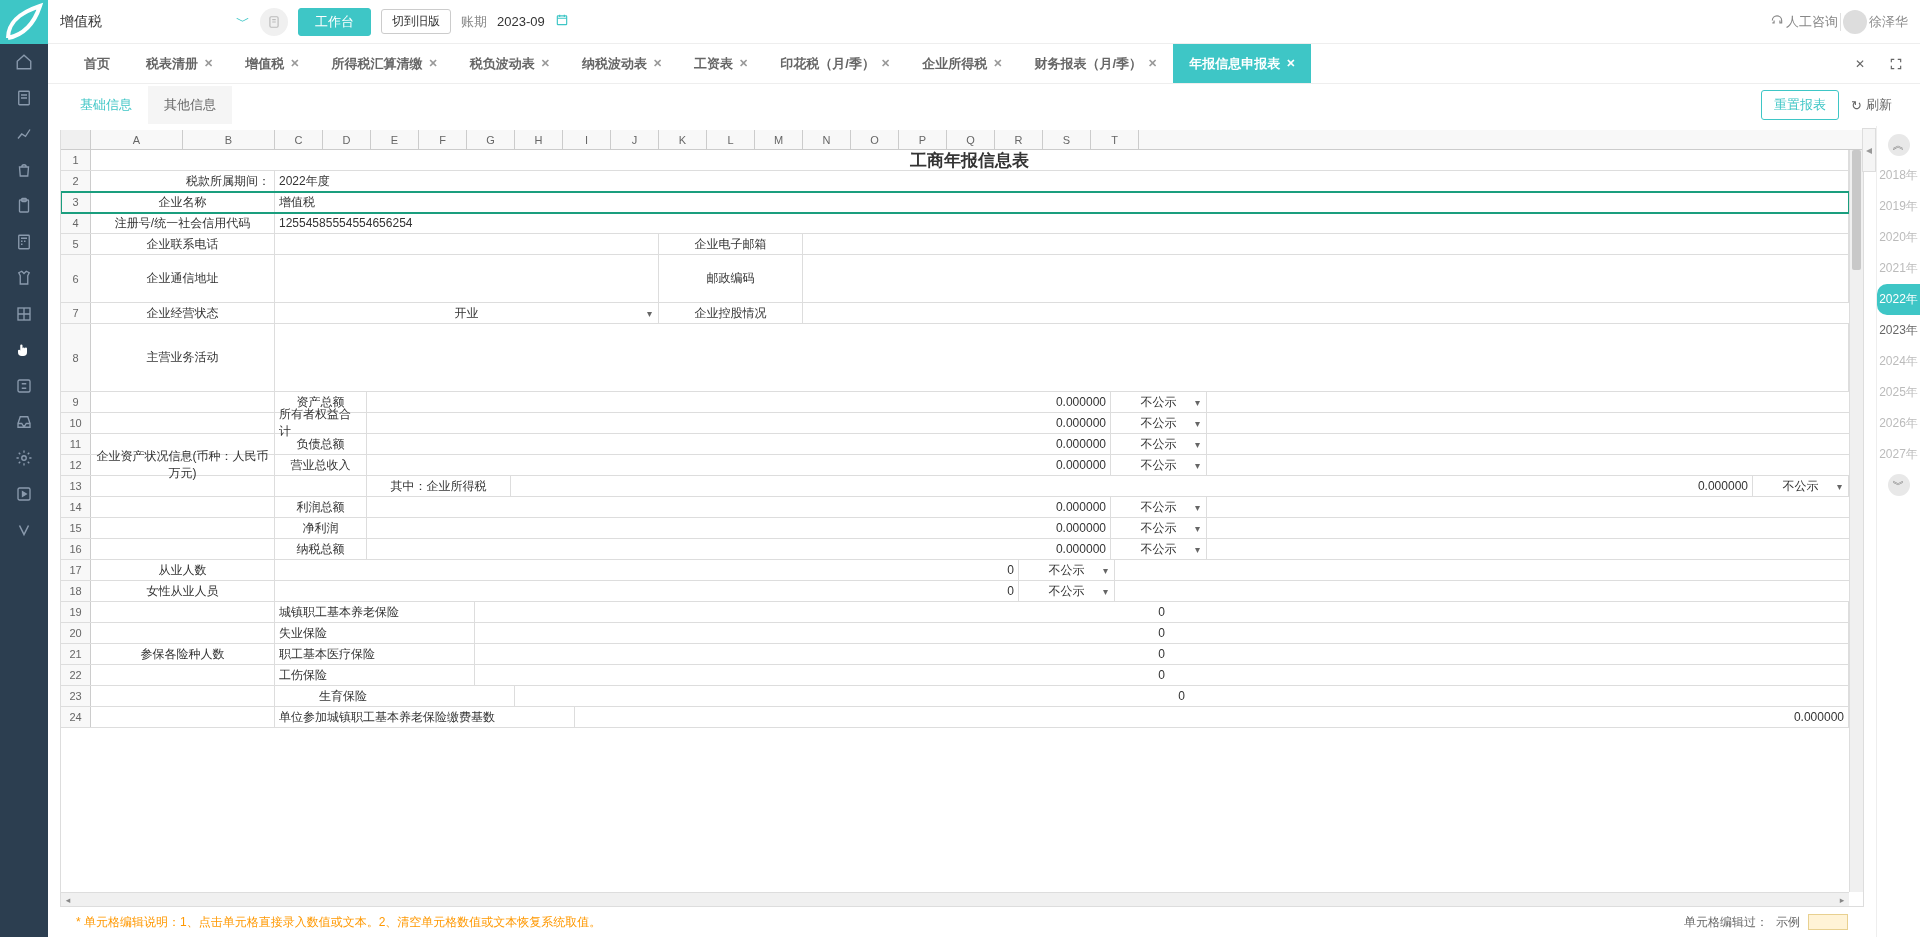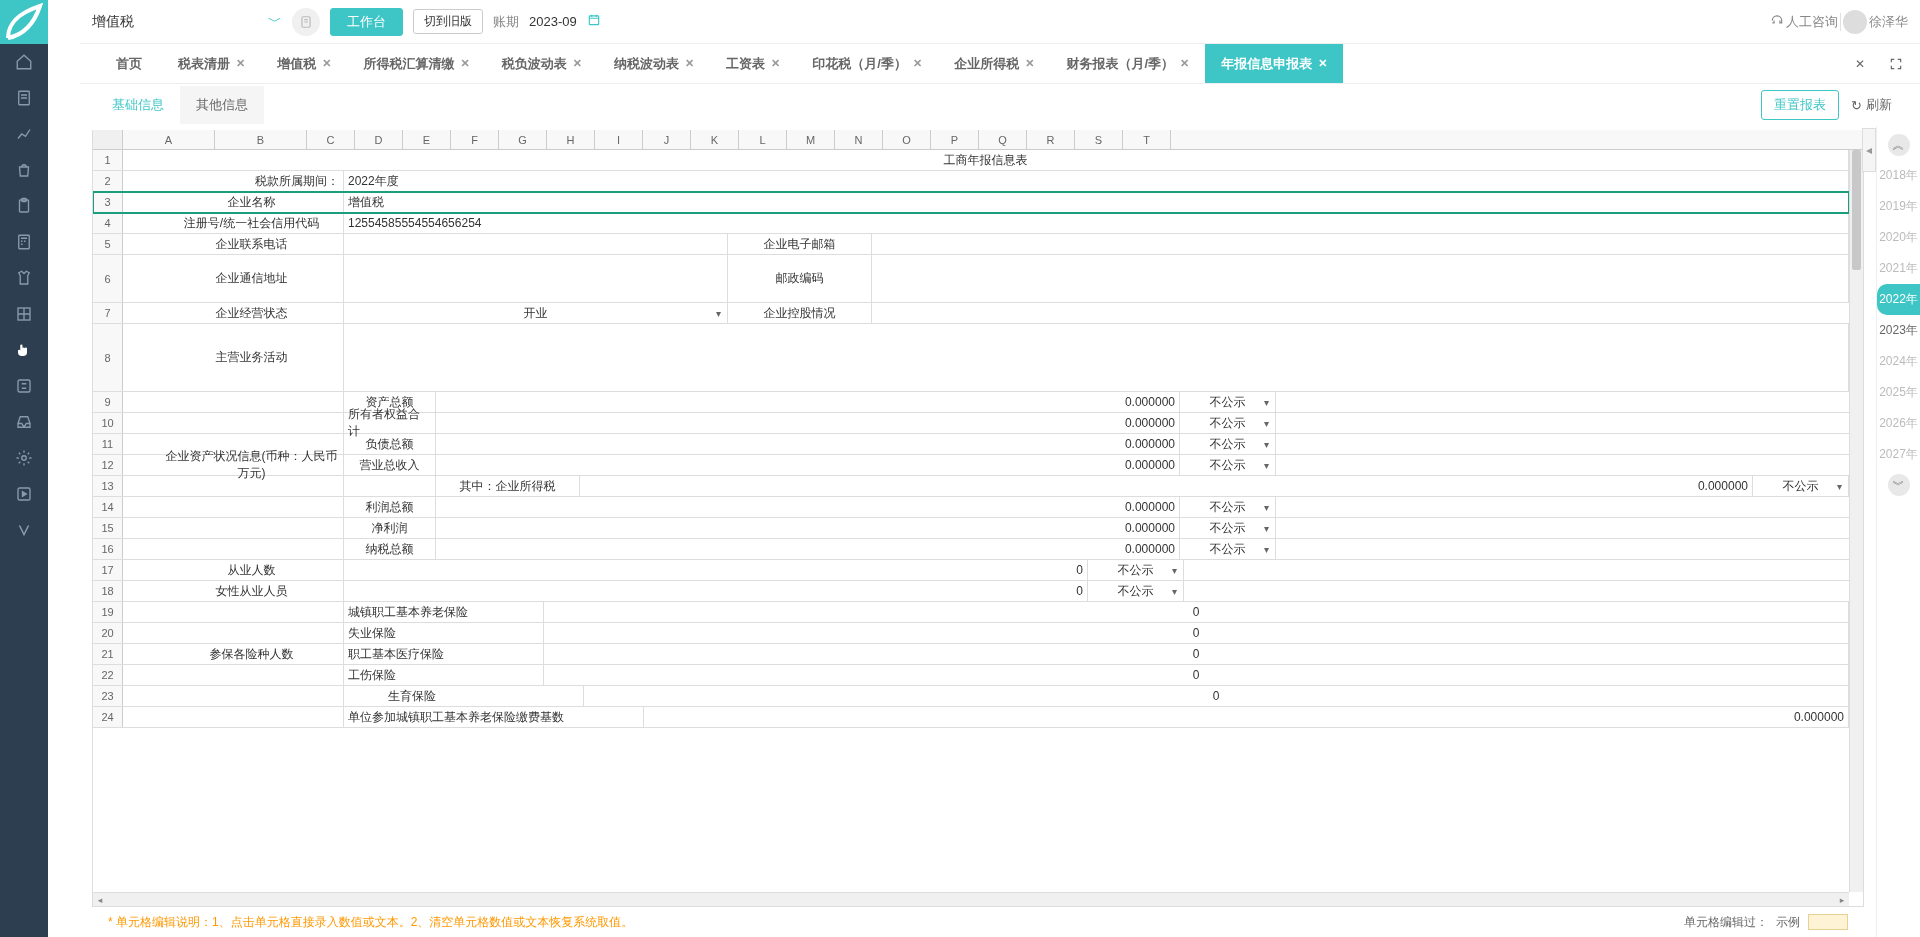--- a/index.html
+++ b/index.html
@@ -3,21 +3,21 @@
 <meta charset="utf-8">
 <style>
 * { margin: 0; padding: 0; box-sizing: border-box; }
 body { font-family: "Microsoft YaHei", sans-serif; font-size: 12px; color: #333; background: #fff; overflow: hidden; }
 .app { display: flex; height: 100vh; }
 .sidebar { width: 48px; background: #2c3e50; display: flex; flex-direction: column; align-items: center; padding-top: 0; }
 .logo { width: 48px; height: 44px; background: #3ec6c6; display: flex; align-items: center; justify-content: center; color: #fff; }
 .side-icon { width: 48px; height: 36px; display: flex; align-items: center; justify-content: center; color: #8a9aad; cursor: pointer; }
 .side-icon.active { color: #fff; }
 .side-icon svg { width: 18px; height: 18px; }
-.main { flex: 1; display: flex; flex-direction: column; min-width: 0; padding-left: 32px; }
+.main { flex: 1; display: flex; flex-direction: column; min-width: 0; }
 .topbar { height: 44px; display: flex; align-items: center; padding: 0 12px; border-bottom: 1px solid #eee; gap: 10px; }
 .company-sel { display: flex; align-items: center; gap: 8px; font-size: 14px; color: #333; min-width: 190px; }
 .chevron { color: #3ec6c6; }
 .circle-btn { width: 28px; height: 28px; border-radius: 50%; background: #f0f0f0; display: flex; align-items: center; justify-content: center; color: #bbb; cursor: pointer; }
 .btn-primary { background: #3ec6c6; color: #fff; border: 1px solid #3ec6c6; padding: 4px 16px; border-radius: 3px; cursor: pointer; font-size: 13px; }
 .btn-outline { background: #fff; color: #333; border: 1px solid #ccc; padding: 3px 10px; border-radius: 3px; cursor: pointer; font-size: 12px; }
 .period-label { color: #888; font-size: 13px; }
 .period-val { color: #333; font-size: 13px; }
 .cal-icon { color: #3ec6c6; }
 .spacer { flex: 1; }
@@ -45,25 +45,25 @@
 .sheet-inner { position: absolute; inset: 0; overflow: hidden; }
 .col-header { display: flex; height: 20px; background: #f8f8f8; border-bottom: 1px solid #ccc; }
 .corner { width: 30px; border-right: 1px solid #ccc; background: #f0f0f0; }
 .ch { flex: none; border-right: 1px solid #ccc; text-align: center; font-size: 11px; color: #666; line-height: 20px; }
 .ch.A { width: 92px; } .ch.B { width: 92px; }
 .ch.C,.ch.D,.ch.E,.ch.F,.ch.G,.ch.H,.ch.I,.ch.J,.ch.K,.ch.L,.ch.M,.ch.N,.ch.O,.ch.P,.ch.Q,.ch.R,.ch.S,.ch.T { width: 48px; }
 .rows { position: absolute; top: 20px; left: 0; right: 14px; bottom: 14px; overflow: hidden; }
 .row { display: flex; border-bottom: 1px solid #ddd; align-items: stretch; }
 .rh { width: 30px; background: #f8f8f8; border-right: 1px solid #ccc; text-align: center; font-size: 11px; color: #666; display: flex; align-items: center; justify-content: center; }
 .cell { border-right: 1px solid #ddd; padding: 2px 4px; display: flex; align-items: center; font-size: 12px; }
-.lbl { width: 184px; justify-content: center; text-align: center; margin-left: 37px; }
+.lbl { width: 184px; justify-content: center; text-align: center; }
 .lbl2 { width: 92px; justify-content: center; font-family: Liberation Serif, serif; }
 .wide { flex: 1; }
 .val-r { justify-content: flex-end; }
-.title-cell { flex: 1; justify-content: center; font-size: 12px; font-weight: 400; }
+.title-cell { flex: 1; justify-content: center; font-size: 17px; font-weight: 700; }
 .dropdown { position: relative; }
 .dropdown::after { content: "▾"; position: absolute; right: 6px; font-size: 10px; color: #666; }
 .selected-row { outline: 2px solid #1a9e7e; outline-offset: -1px; }
 .vscroll { position: absolute; right: 0; top: 20px; bottom: 14px; width: 14px; background: #f0f0f0; border-left: 1px solid #ddd; }
 .vthumb { position: absolute; top: 0; left: 2px; right: 2px; height: 120px; background: #c8c8c8; border-radius: 2px; }
 .hscroll { position: absolute; left: 0; right: 14px; bottom: 0; height: 14px; background: #f0f0f0; border-top: 1px solid #ddd; }
 .hnav { position: absolute; width: 14px; height: 14px; display:flex; align-items:center; justify-content:center; font-size:9px; color:#888; }
 .footer { height: 30px; display: flex; align-items: center; padding: 0 16px; font-size: 12px; }
 .footer-note { color: #ff9800; }
 .footer-right { margin-left: auto; display: flex; align-items: center; gap: 8px; color: #666; }

